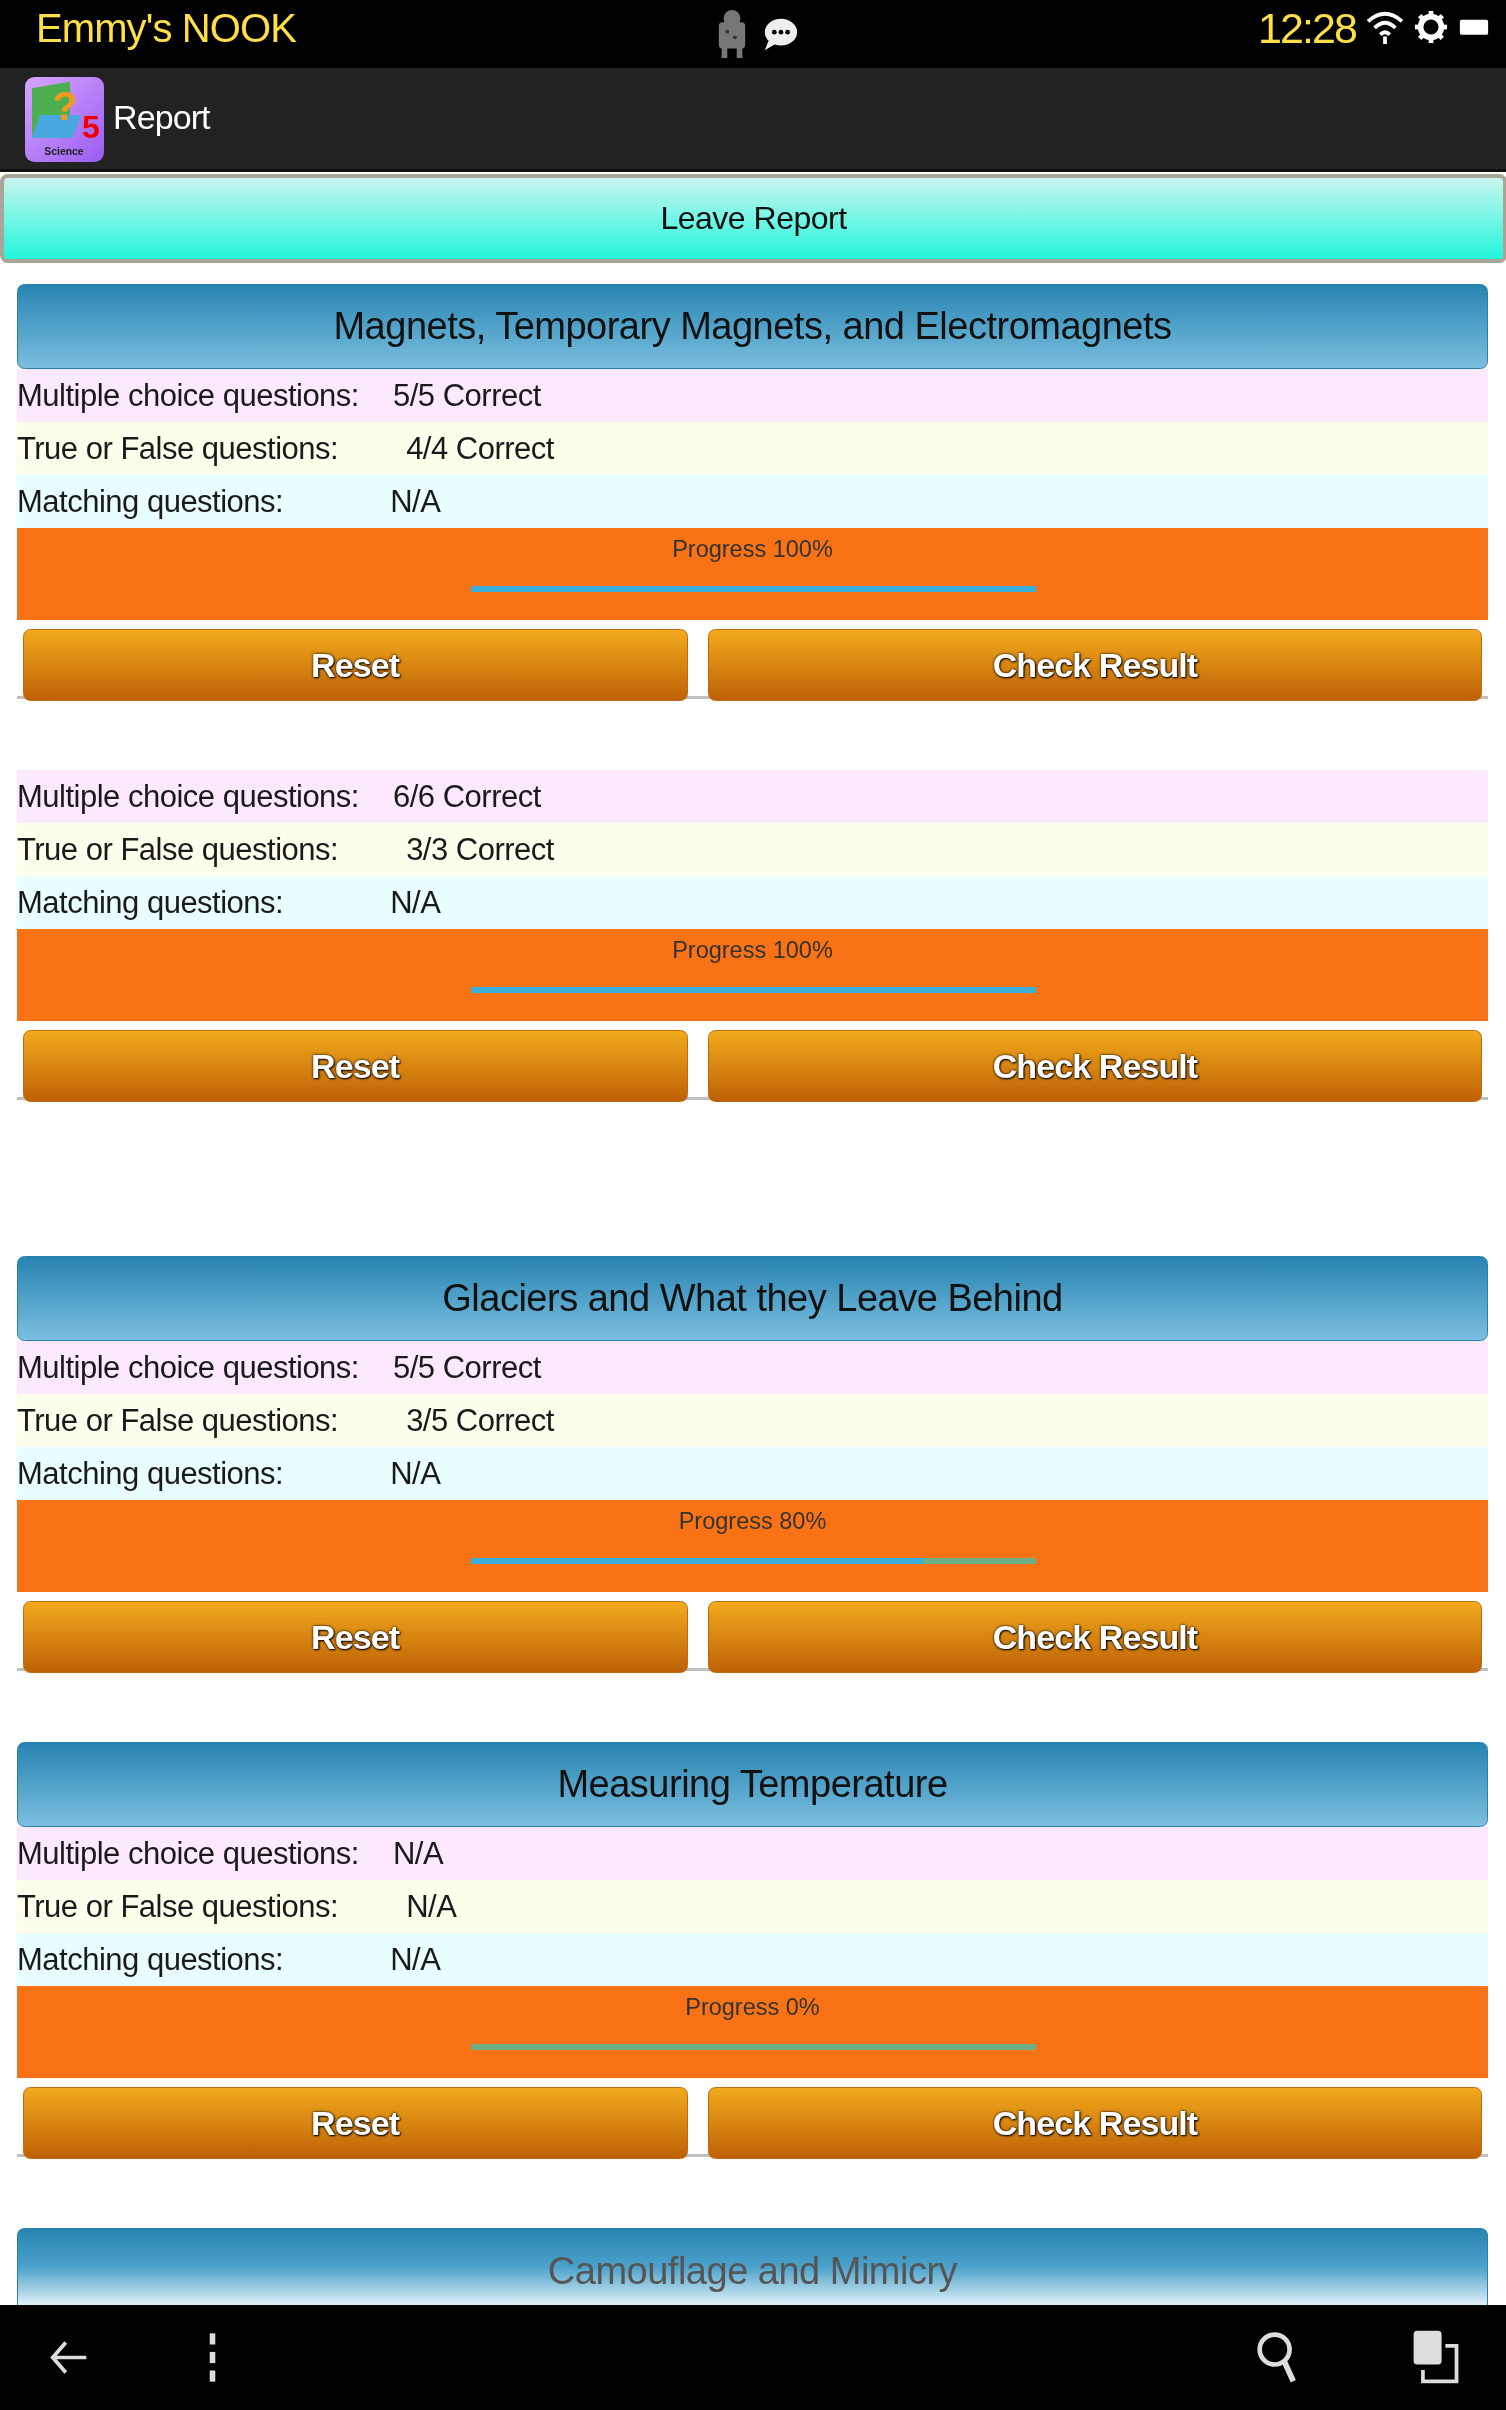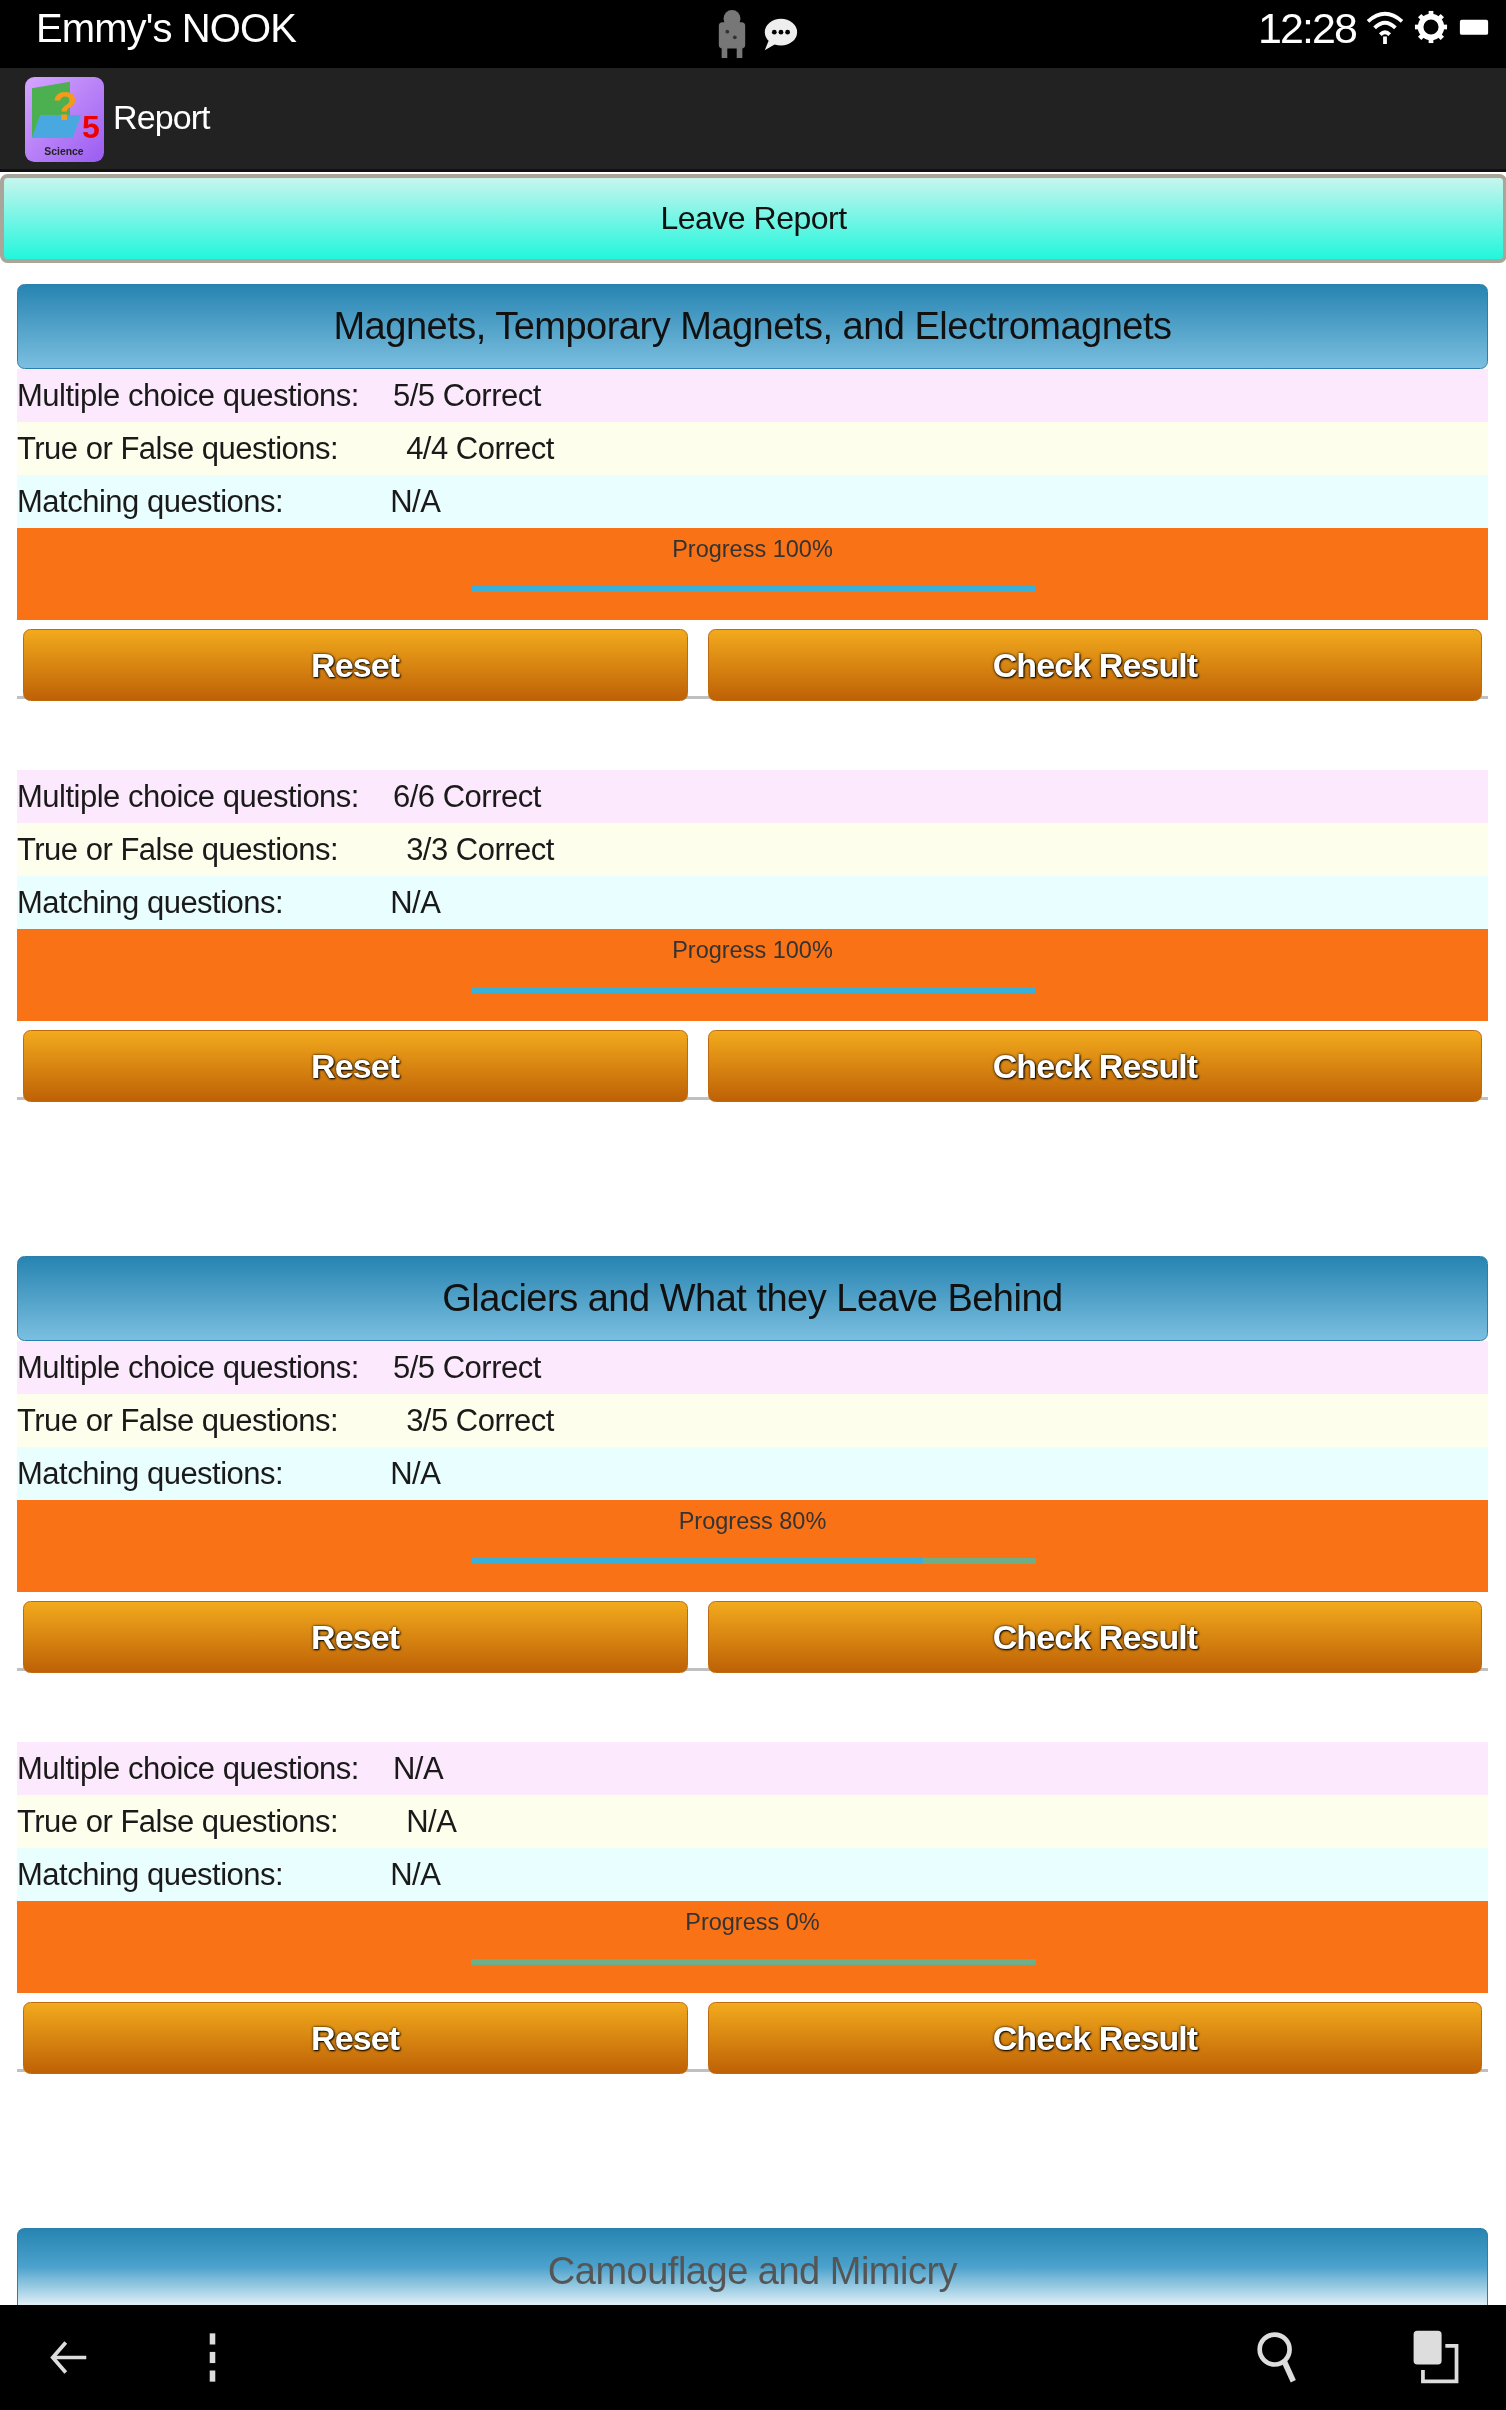--- a/index.html
+++ b/index.html
@@ -1,17 +1,17 @@
 <!DOCTYPE html>
 <html style="font-size:15px"><head>
 <meta charset="utf-8">
 <style>
   * { box-sizing: border-box; margin: 0; padding: 0; }
   html, body { width: 1507px; height: 2411px; overflow: hidden; background: #ffffff; font-family: "Liberation Sans", "DejaVu Sans", sans-serif; }
-  .statusbar { position: absolute; left: 0; top: 0; width: 1507px; height: 82px; background: #000; color: #ffffff; }
+  .statusbar { position: absolute; left: 0; top: 0; width: 1507px; height: 82px; background: #000; color: #fde047; }
   .statusbar .device { position: absolute; left: 36px; top: 5.6px; font-size: 40px; letter-spacing: -0.9px; }
   .statusbar .mid { position: absolute; left: 716px; top: 9.4px; display: flex; gap: 13px; align-items: center; }
   .statusbar .right { position: absolute; right: 17px; top: 3.8px; display: flex; align-items: center; gap: 10px; }
   .statusbar .clock { font-size: 43px; letter-spacing: -1.9px; }
   .actionbar { position: absolute; left: 0; top: 68px; width: 1507px; height: 104px; background: #222222; border-bottom: 3.8px solid #111; }
   .actionbar .appicon { position: absolute; left: 24.5px; top: 9.4px; width: 79px; height: 85px; border-radius: 9.4px; background: linear-gradient(135deg,#d6a6ff,#9a5cf0); overflow: hidden; }
   .actionbar .appicon .five { position: absolute; right: 3.8px; top: 32px; color: #e00; font-weight: bold; font-size: 32px; }
   .actionbar .appicon .sci { position: absolute; left: 0; right: 0; bottom: 5.6px; text-align: center; font-size: 10.4px; font-weight: bold; color: #222; }
   .actionbar .appicon .book { position: absolute; left: 7.5px; top: 7.5px; width: 38px; height: 49px; background: #4caf50; transform: skewY(-10deg); }
   .actionbar .appicon .book2 { position: absolute; left: 11.3px; top: 38px; width: 41px; height: 22.6px; background: #4aa8e0; transform: skewX(-20deg); }
@@ -186,20 +186,21 @@
           <div class="fill" style="width: 80%;"></div>
         </div>
     </div>
     <div class="btnrow">
       <div class="btn reset">Reset</div>
       <div class="btn check">Check Result</div>
     </div>
   </div>
 
   <div class="section">
+    <div class="section-header">Measuring Temperature</div>
     <div class="row mc">
       <span class="label">Multiple choice questions:</span>
       <span class="value">N/A</span>
     </div>
     <div class="row tf">
       <span class="label">True or False questions:</span>
       <span class="value">N/A</span>
     </div>
     <div class="row mt">
       <span class="label">Matching questions:</span>

